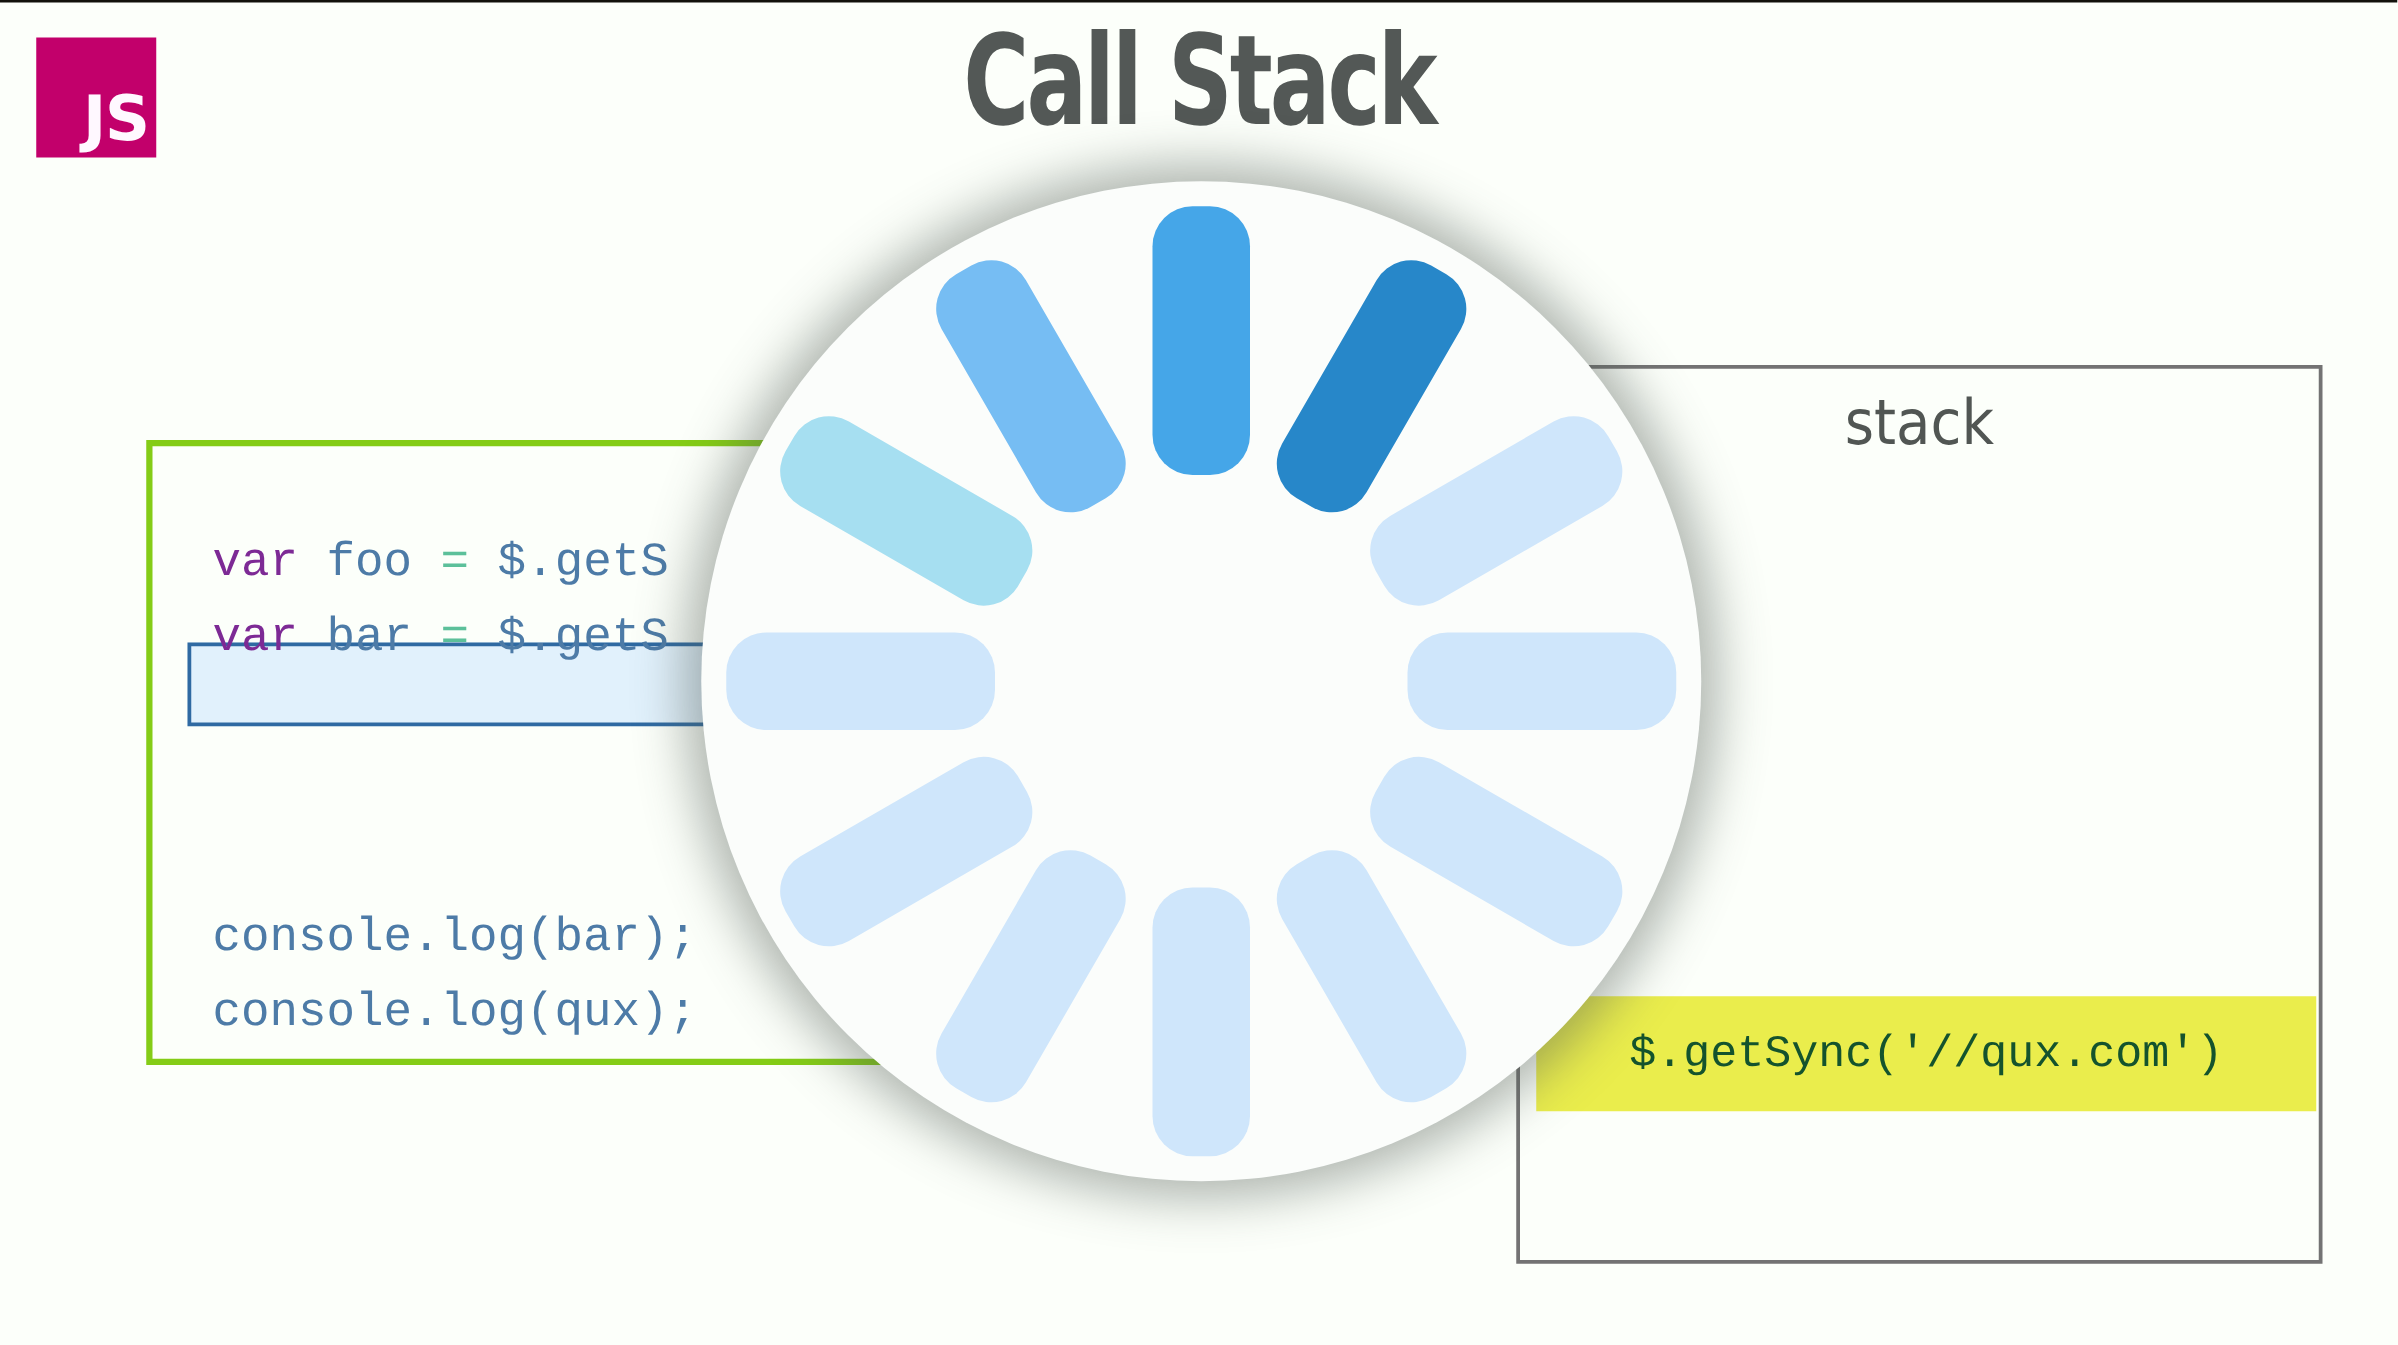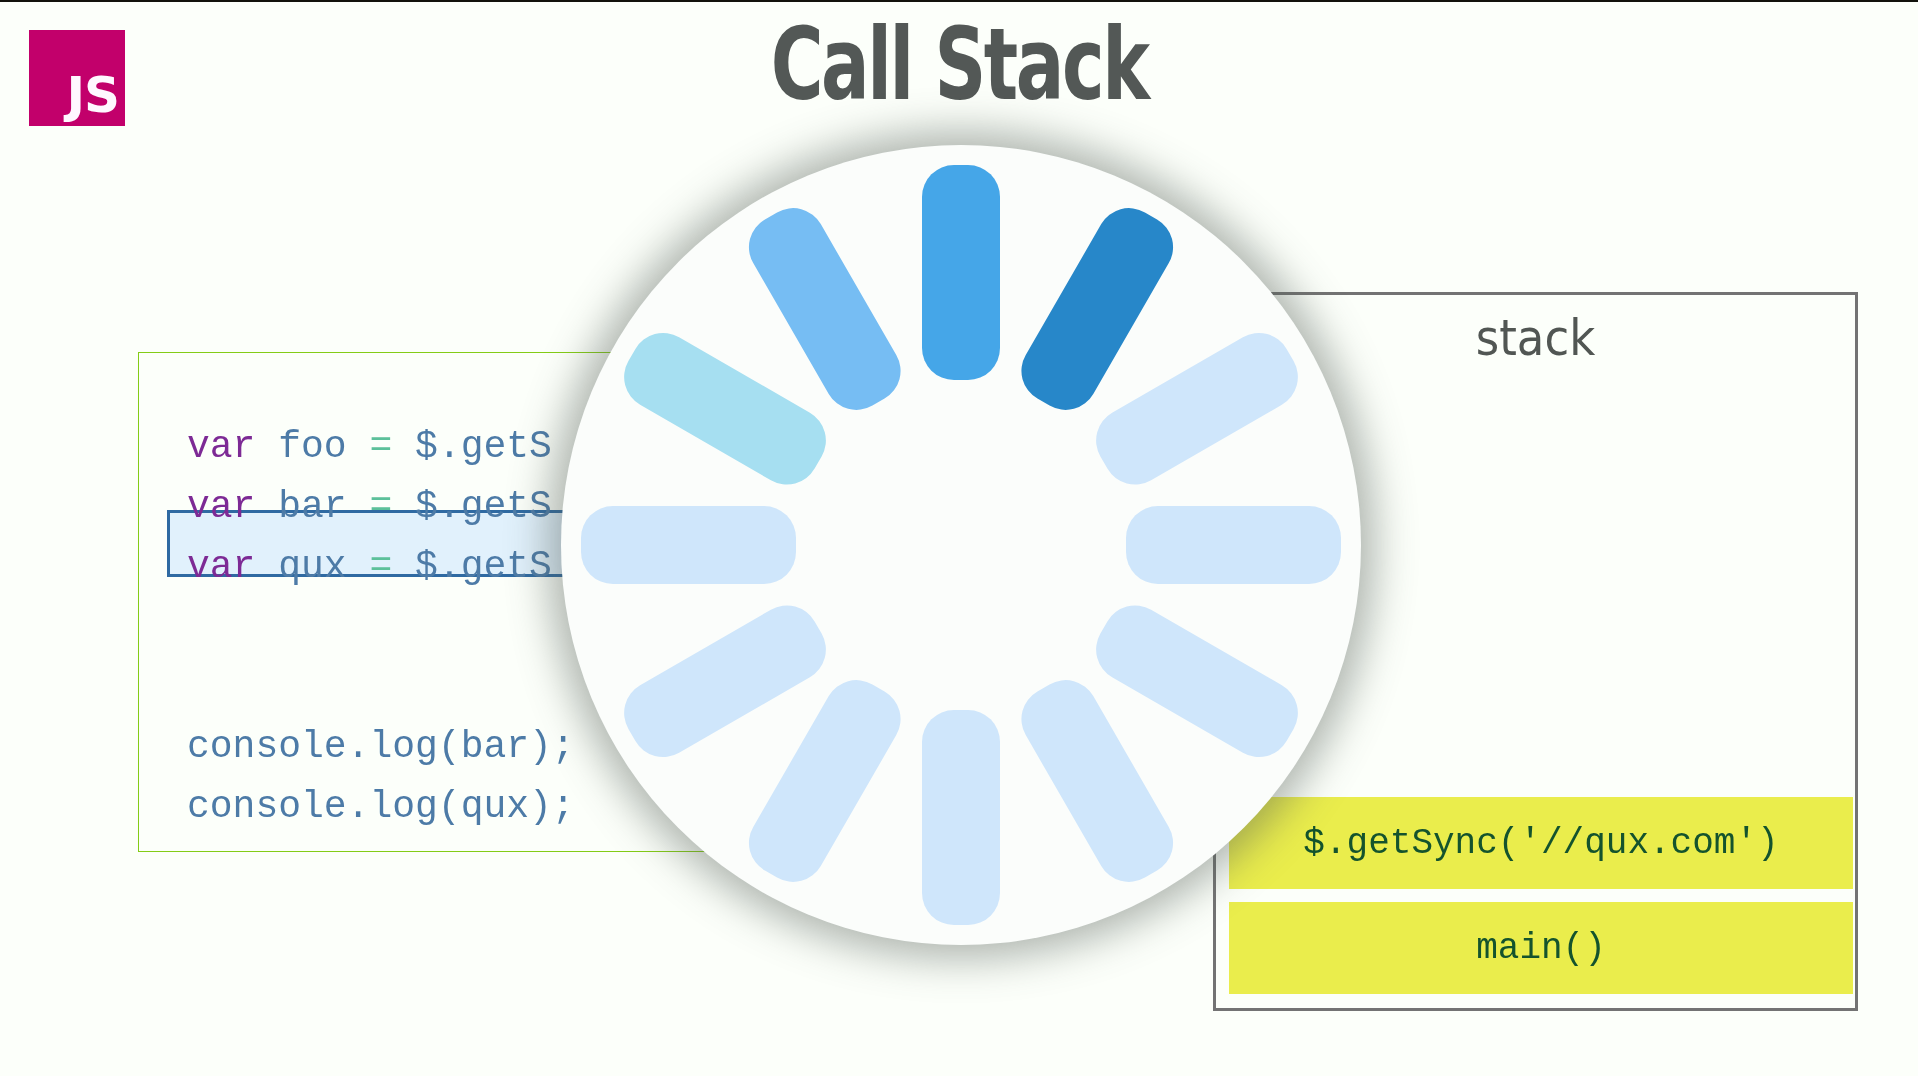--- a/index.html
+++ b/index.html
@@ -16,22 +16,22 @@
     letter-spacing:-1px;
   }
   .js-logo span { position:absolute; right:6px; bottom:2px;margin-top:29px; }
   .title {
     position:absolute; left:0; top:6px; width:1918px; text-align:center;
     font-family:"DejaVu Sans Condensed","DejaVu Sans", sans-serif; font-weight:bold;
     font-size:100px; color:#535856; letter-spacing:-3px;
     transform:scaleX(0.8); transform-origin:960px 0;
   }
   .code-box {
-    position:absolute; left:138px; top:352px; width:820px; height:500px;
-    border:1px solid #84cc16; box-sizing:border-box; background:#fcfffa;
+    position:absolute; left:117px; top:352px; width:820px; height:500px;
+    border:5px solid #84cc16; box-sizing:border-box; background:#fcfffa;
   }
   .code-line {
     position:absolute; left:48px; font-family:"Liberation Mono", monospace;
     font-size:38px; color:#4d7ba7; white-space:pre;
   }
   .kw { color:#7d2a95; }
   .op { color:#5cc09a; }
   .hl-box {
     position:absolute; left:28px; top:157px; width:760px; height:67px;
     border:3px solid #2f6aa2; box-sizing:border-box; background:#e1f1fc;
@@ -71,30 +71,28 @@
 
 <div class="title">Call Stack</div>
 
 <div class="code-box">
   <div class="hl-box"></div>
 
   <div class="code-line" style="top:-11px;margin-top:83px"><span class="kw">var</span> <span>foo</span> <span class="op">=</span> <span>$.getS</span></div>
 
   <div class="code-line" style="top:132px"><span class="kw">var</span> <span>bar</span> <span class="op">=</span> <span>$.getS</span></div>
 
-  <div class="code-line" style="top:192px"><span class="kw">var</span> <span>qux</span> <span class="op">=</span> <span>$.getS</span></div>
 
   <div class="code-line" style="top:372px">console.log(bar);</div>
   <div class="code-line" style="top:432px">console.log(qux);</div>
 </div>
 
 <div class="stack-box">
   <div class="stack-title">stack</div>
   <div class="frame" style="top:502px">$.getSync('//qux.com')</div>
-  <div class="frame" style="top:607px">main()</div>
 </div>
 
 <div class="spinner">
   <div class="spoke" style="transform:rotate(0deg);background:#45a6e8"></div>
   <div class="spoke" style="transform:rotate(30deg);background:#2787c9"></div>
   <div class="spoke" style="transform:rotate(60deg);background:#cfe6fb"></div>
   <div class="spoke" style="transform:rotate(90deg);background:#cfe6fb"></div>
   <div class="spoke" style="transform:rotate(120deg);background:#cfe6fb"></div>
   <div class="spoke" style="transform:rotate(150deg);background:#cfe6fb"></div>
   <div class="spoke" style="transform:rotate(180deg);background:#cfe6fb"></div>

